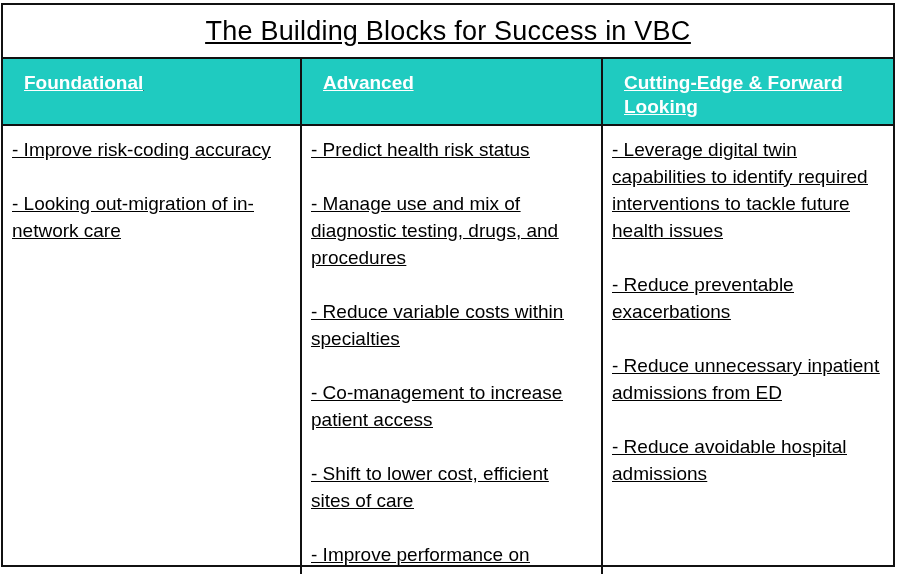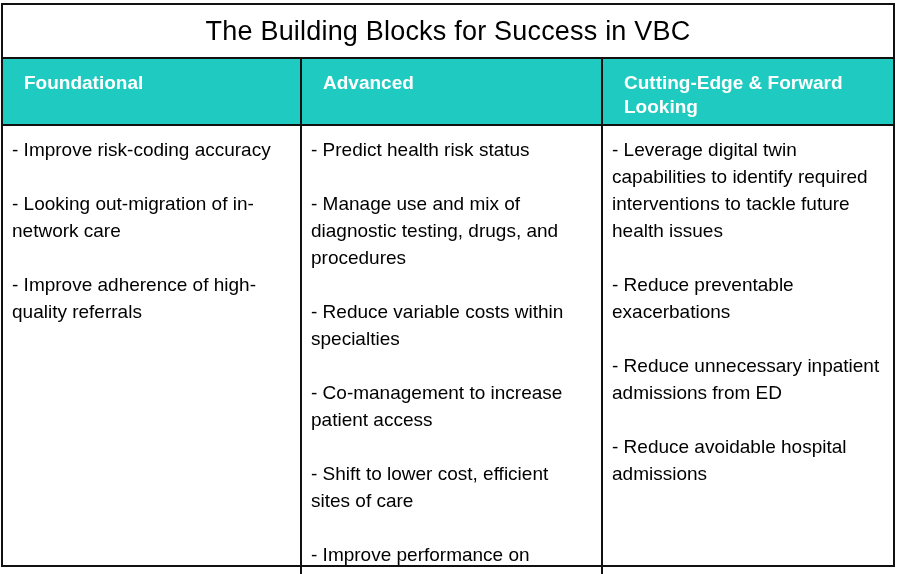--- a/index.html
+++ b/index.html
@@ -1,21 +1,21 @@
 <!DOCTYPE html>
 <html style="--header-bg: #1fcbc0; --header-text: #ffffff; --border-color: #111111; --body-text: #000000;"><head>
 <meta charset="utf-8">
 <style>
   :root {
     --header-bg: #1fcbc0;
     --header-text: #ffffff;
     --border-color: #111111;
     --body-text: #000000;
   }
-  * { box-sizing: border-box; margin: 0; padding: 0; }
+  * { box-sizing: border-box; margin: 0; padding: 0; text-decoration: underline; }
   html, body {
     width: 900px;
     height: 574px;
     background: #ffffff;
     font-family: "Liberation Sans", sans-serif;
     overflow: hidden;
   }
   .table-wrap {
     width: 894px;
     height: 564px;
@@ -72,21 +72,20 @@
   <div class="cols">
 
     <div class="col">
       <div class="col-header">Foundational</div>
       <div class="col-body">
 
           <p class="item">- Improve risk-coding accuracy</p>
 
           <p class="item">- Looking out-migration of in-network care</p>
 
-          <p class="item">- Improve adherence of high-quality referrals</p>
         </div>
     </div>
 
     <div class="col">
       <div class="col-header">Advanced</div>
       <div class="col-body">
 
           <p class="item">- Predict health risk status</p>
 
           <p class="item">- Manage use and mix of diagnostic testing, drugs, and procedures</p>

